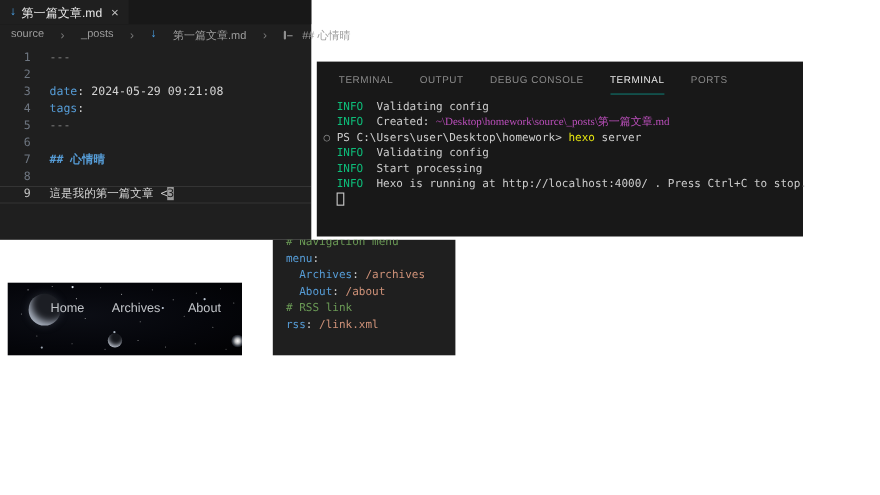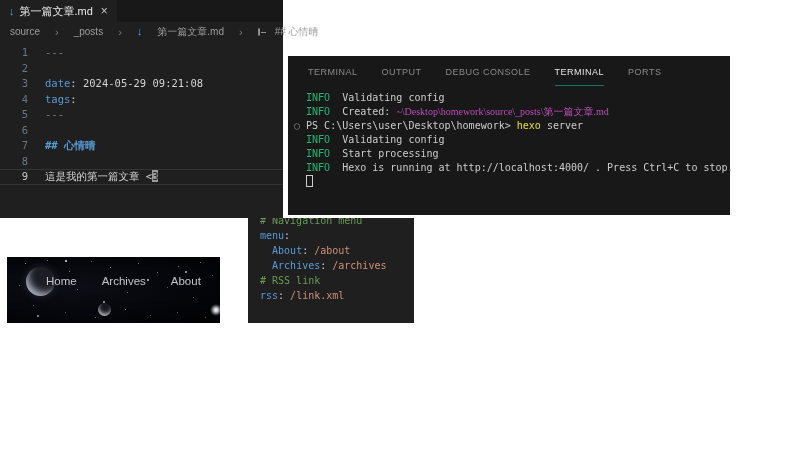--- a/index.html
+++ b/index.html
@@ -134,22 +134,22 @@
       <div class="row"><span class="codetext"><span class="c-t">  </span><span class="c-g">INFO</span><span class="c-t">  Start processing</span></span></div>
       <div class="row"><span class="codetext"><span class="c-t">  </span><span class="c-g">INFO</span><span class="c-t">  Hexo is running at </span><span class="c-u">http://localhost:4000/</span><span class="c-t"> . Press Ctrl+C to stop.</span></span></div>
       <div class="row"><span class="codetext"><span class="c-t">  </span><span class="c-curs"></span></span></div>
     </div>
 </div>
 
 <div id="config-panel">
   <div id="config-body" class="mono">
       <div class="row"><span class="codetext"><span class="c-com"># Navigation menu</span></span></div>
       <div class="row"><span class="codetext"><span class="c-key">menu</span><span class="c-pn">:</span></span></div>
+      <div class="row"><span class="codetext"><span class="c-t">  </span><span class="c-key">Archives</span><span class="c-pn">: </span><span class="c-str">/archives</span></span></div>
       <div class="row"><span class="codetext"><span class="c-t">  </span><span class="c-key">About</span><span class="c-pn">: </span><span class="c-str">/about</span></span></div>
-      <div class="row"><span class="codetext"><span class="c-t">  </span><span class="c-key">Archives</span><span class="c-pn">: </span><span class="c-str">/archives</span></span></div>
       <div class="row"><span class="codetext"><span class="c-com"># RSS link</span></span></div>
       <div class="row"><span class="codetext"><span class="c-key">rss</span><span class="c-pn">: </span><span class="c-str">/link.xml</span></span></div>
     </div>
 </div>
 
 <div id="site-preview">
   <div class="stars1"></div>
   <div class="stars2"></div>
   <div id="moon-big"></div>
   <div id="moon-small"></div>

